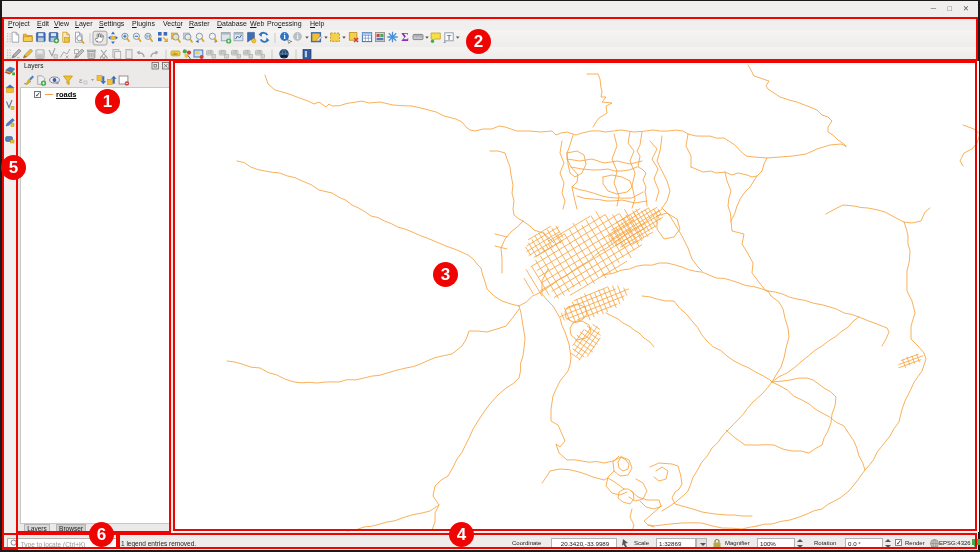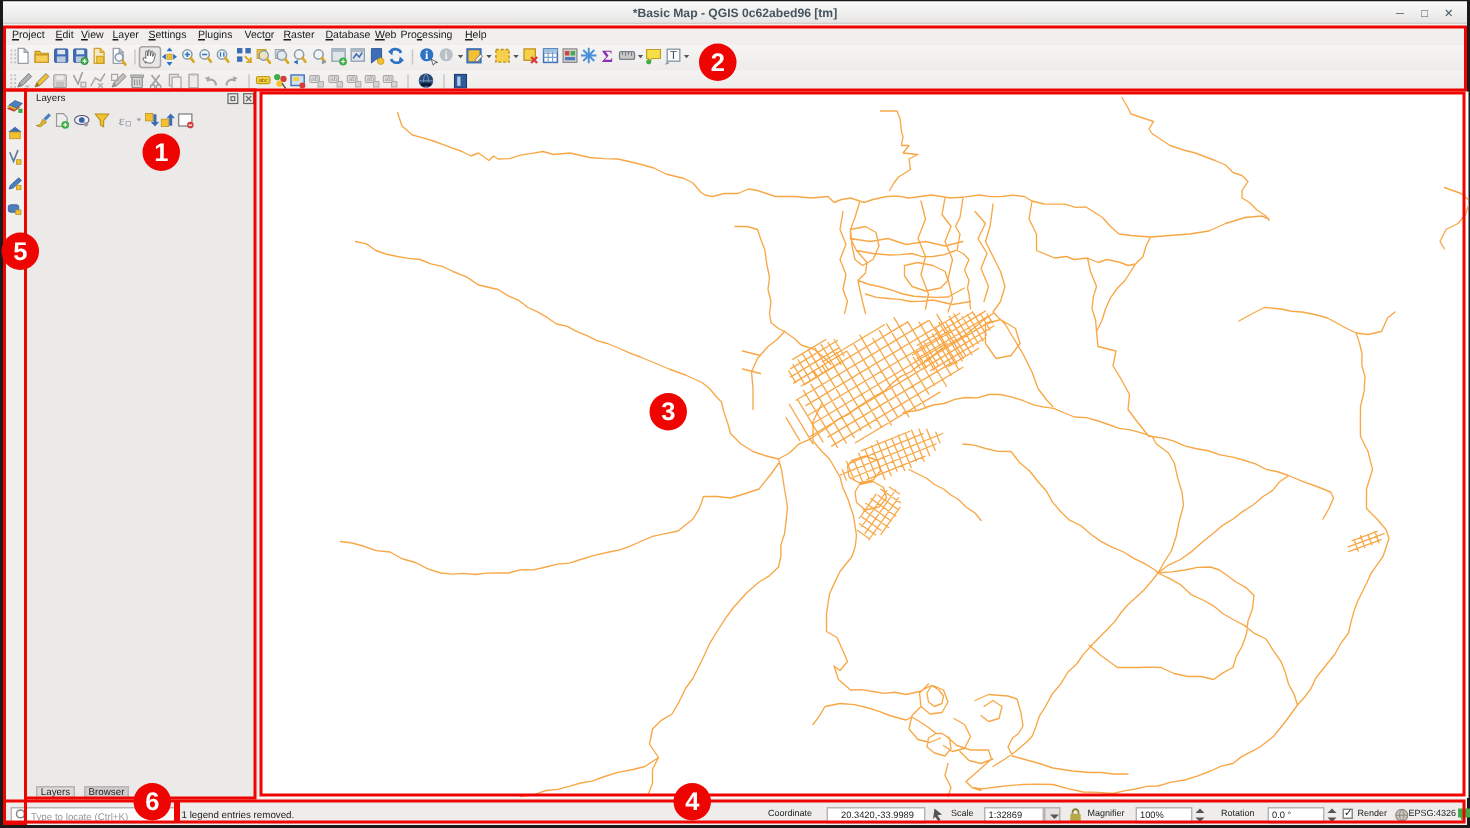--- a/index.html
+++ b/index.html
@@ -17,21 +17,20 @@
 #map{position:absolute;left:171px;top:60px;width:806px;height:471px;background:#fff}
 #status{position:absolute;left:0;top:532px;width:100%;height:17px;background:#eeedec;font-size:6px;color:#333}
 .redrect{position:absolute;border:2px solid #ee0400;pointer-events:none}
 .ball{position:absolute;width:25px;height:25px;border-radius:50%;background:#ee0400;color:#fff;font-size:17px;font-weight:bold;text-align:center;line-height:25px;z-index:50}
 .ibx{position:absolute;top:5px;height:11px;background:#fff;border:1px solid #b5b4b3;font-size:6.5px;color:#222;line-height:10px;padding-left:2px}
 .lbl{position:absolute;top:7px;font-size:6px;color:#222}
 u{text-decoration-thickness:0.5px}
 </style></head>
 <body>
 <div id="win">
- <div id="title">*Basic Map - QGIS 0c62abed96 [tm]</div>
  <div id="winbtn">
       <span style="position:absolute;right:42px">─</span>
       <span style="position:absolute;right:26px">□</span>
       <span style="position:absolute;right:9px">✕</span>
     </div>
  <div id="menubar">
   <span style="left:6px"><u>P</u>roject</span>
       <span style="left:35px"><u>E</u>dit</span>
       <span style="left:52px"><u>V</u>iew</span>
       <span style="left:73px"><u>L</u>ayer</span>
@@ -316,20 +315,25 @@
         <g transform="translate(93.5 21)">
           <rect x="-4" y="-0.6" width="5" height="5" fill="#f2c030" stroke="#b8901a" stroke-width="0.5"></rect>
           <path d="M1.5 4.5v-6l-2.2 0.2 3.4-3.8 3.4 3.8-2.2-0.2v6z" fill="#3d6db5" transform="scale(0.85)"></path>
         </g>
         <g transform="translate(105.5 21)">
           <rect x="-4.4" y="-4" width="8.8" height="8" fill="#fdfdfd" stroke="#888" stroke-width="0.9"></rect>
           <circle cx="3.4" cy="3.4" r="2.2" fill="#d43b3b"></circle>
           <path d="M2.2 3.4h2.4" stroke="#fff" stroke-width="0.8"></path>
         </g>
       </svg>
+   <div id="ltree">
+     <div style="position:absolute;left:13px;top:2.5px;width:7px;height:7px;background:#fff;border:1px solid #777;font-size:7px;line-height:6px;color:#222">✓</div>
+     <div style="position:absolute;left:24px;top:5.5px;width:8px;height:1.5px;background:#f2a04e"></div>
+     <div style="position:absolute;left:35px;top:1.5px;font-size:7.5px;font-weight:bold;text-decoration:underline;color:#000">roads</div>
+   </div>
    <div id="ltabs">
      <span style="position:absolute;left:4px;top:0;width:26px;height:10px;background:#dcdad9;border:1px solid #b5b4b3;border-bottom:none;text-align:center">Layers</span>
      <span style="position:absolute;left:36px;top:0;width:30px;height:10px;background:#cecdcc;border:1px solid #b5b4b3;border-bottom:none;text-align:center">Browser</span>
    </div>
  </div>
  <div id="map">
   <svg width="806" height="471" viewBox="171 60 806 471" style="position:absolute;left:0;top:0">
    <g fill="none" stroke="#f8a23c" stroke-width="0.9" stroke-linecap="round" stroke-linejoin="round" stroke-opacity="0.95">
    <path d="M263.0 74.0L266.0 83.0L273.0 89.0L280.0 90.9L287.0 93.0L296.5 96.6L306.0 100.0L312.0 103.0L317.0 101.0L324.0 106.0L327.0 103.0L330.0 105.0L337.7 104.7L345.0 102.4L352.5 101.3L360.0 100.0L367.0 102.0L378.0 101.0L391.0 104.0L400.5 104.7L410.0 105.0L423.0 108.0L434.0 111.0L442.0 115.0L454.0 118.0L460.0 121.0L465.0 127.0L468.0 129.0L473.0 130.0L481.0 128.0L490.0 128.0L497.0 125.0L503.0 126.0L509.0 128.0L515.0 130.0L528.0 130.0L539.0 131.0L550.0 130.0L554.0 134.0L559.0 132.0L565.0 131.0L574.0 134.0L580.0 132.0L589.0 130.0L596.5 129.8L604.0 131.0L611.5 130.0L619.0 129.0L632.0 131.0L641.5 130.3L651.0 129.0L658.5 130.1L666.0 130.0L673.5 129.1L681.0 130.0L686.0 133.0L694.0 135.0L701.0 135.1L708.1 135.1L715.0 137.2L722.0 137.0L733.0 144.0L738.2 149.8L744.0 155.0L752.0 156.0L765.0 157.0L778.0 156.0L791.0 155.0L804.0 153.0L815.0 148.0L828.0 144.0L839.0 143.0L844.0 145.0M746.0 64.0L750.0 71.0L752.0 75.0L761.0 78.0L767.0 80.0L764.0 85.0L766.0 88.0L772.0 92.0L778.0 96.0L787.0 99.0L795.0 101.0L800.0 103.0L808.0 106.0L815.0 109.0L820.0 114.0L826.0 116.0L830.0 120.0L826.0 126.0L826.0 131.0L831.0 134.0L836.0 139.0L842.0 143.0L844.0 146.0M585.0 73.0L596.0 73.0L598.0 78.0L599.0 87.0L600.0 90.0L599.0 96.0L604.0 96.0L600.0 101.0L610.0 102.0L604.0 105.0L605.0 112.0L597.0 117.0L594.0 121.0L591.0 126.0M235.0 160.0L242.3 161.6L248.6 166.0L255.7 168.5L263.0 170.0L270.5 171.3L278.0 172.0L285.2 174.9L292.9 176.6L300.0 180.0L309.0 183.6L317.0 189.0L330.0 192.0L336.6 196.1L343.8 199.2L350.0 204.0L356.7 207.1L363.0 210.8L369.0 215.0L376.2 216.6L382.6 220.1L389.4 222.7L395.9 226.1L403.0 228.0L410.3 231.0L417.5 234.3L425.0 237.0L434.5 241.0L444.0 245.0L455.0 249.0L466.0 254.0L471.0 258.0L476.0 264.0L479.0 267.0L480.7 274.1L483.1 281.0L485.0 288.0L492.0 295.0L500.0 300.0L509.0 303.0L517.0 305.0M225.0 360.0L232.6 361.0L240.0 363.0L248.8 366.1L258.0 367.0L266.1 371.5L275.0 374.0L283.2 378.2L292.0 381.0L299.6 381.8L307.4 381.3L315.0 382.0L322.3 381.1L329.6 380.9L337.0 381.0L345.2 378.7L353.8 378.9L362.0 377.0L369.6 375.1L377.5 374.4L385.0 372.0L394.4 369.3L404.0 367.0L411.3 365.6L418.2 363.1L425.0 360.0L433.0 356.6L441.5 354.7L450.0 353.0L460.0 345.0L464.3 337.9L467.0 330.0L476.0 330.0L485.0 331.0L495.0 328.0L504.0 325.0L512.0 315.0L517.0 308.0M517.0 305.0L519.0 312.0L521.0 325.0L523.0 337.0L522.1 346.0L521.0 355.0L518.6 362.1L518.6 369.7L517.0 377.0L511.1 382.7L504.0 387.0L496.0 394.0L487.0 404.0L481.3 411.8L476.0 420.0L471.0 428.2L467.0 437.0L463.4 444.3L459.8 451.5L455.0 458.0L450.8 466.7L446.0 475.0L438.9 479.2L433.0 485.0L431.0 495.0L437.0 504.0L428.0 510.0L420.0 512.0L409.9 513.9L400.0 517.0L392.7 519.8L385.0 521.0L377.5 523.2L369.9 525.2L362.0 526.0L353.7 528.9L345.0 530.0M437.0 504.0L433.0 512.0L433.0 521.0L430.0 529.0M546.0 268.0L540.0 280.0L540.0 293.0L546.0 300.0L551.0 305.0L558.0 317.0L559.9 324.2L563.0 331.0L567.0 343.0L569.0 356.0L568.2 363.1L566.0 370.0L558.0 380.0L554.4 387.4L551.0 395.0L549.0 408.0L549.0 420.0L556.0 424.0L559.6 432.0L563.0 440.0L558.0 446.0L554.0 443.0L557.0 452.0L565.0 459.0L572.5 458.8L580.0 460.0L587.3 461.2L594.7 460.5L602.0 462.0L611.0 460.0L619.0 456.0M540.0 482.0L544.3 476.2L548.0 470.0L558.0 468.0L567.6 468.7L577.0 471.0L584.1 473.3L591.0 476.0L602.0 479.0L606.0 477.0L611.0 480.0L617.0 484.0L622.0 488.0M619.0 456.0L624.0 459.0L627.0 463.0L626.0 468.0L621.0 470.0L617.0 467.0L616.0 461.0L619.0 456.0M622.0 488.0L617.0 491.0L616.0 497.0L621.0 501.0L628.0 503.0L632.0 498.0L631.0 491.0L626.0 488.0L622.0 488.0M629.0 490.0L636.0 496.0L645.0 499.0L657.0 499.0L659.0 505.0L650.0 513.0L642.0 520.0L646.0 524.0L652.0 526.0M648.0 466.0L657.0 462.0L670.0 463.0L676.0 465.0L678.6 473.9L680.0 483.0L677.0 488.0L673.0 491.0L670.0 497.0L673.0 503.0L680.0 505.0L691.0 508.0L700.0 511.0L713.0 513.0L725.0 514.0L732.5 514.0L740.0 515.0L750.0 515.0M600.0 274.0L610.3 272.5L620.0 269.0L627.5 268.0L634.6 265.2L642.0 264.0L649.7 264.2L657.3 262.0L665.0 262.0L672.6 263.8L680.0 266.0L686.5 268.7L693.4 270.3L700.5 271.2L707.0 274.0L714.2 277.0L722.2 277.4L729.6 279.5L737.0 282.0L744.1 284.6L751.6 285.6L758.9 287.6L766.0 290.0L773.5 291.1L780.7 293.1L787.7 296.2L795.0 298.0L803.4 299.5L811.4 302.2L819.8 303.7L828.0 306.0L835.3 308.4L842.2 312.0L849.8 313.5L857.0 316.0L865.9 319.7L875.0 323.0L885.0 327.0L887.0 331.0L884.0 338.0L880.0 345.0M729.0 220.0L730.0 230.0L742.0 233.0L740.0 243.0L745.0 251.0L751.0 262.0L750.0 272.0L756.0 280.0L764.0 290.0L766.0 290.0M689.0 166.0L701.0 171.0L709.0 170.0L714.0 172.0L723.0 171.0L730.0 174.0L736.0 172.0L745.0 174.0L750.0 176.0L755.0 175.0L760.0 170.0L762.0 163.0L765.0 157.0M755.0 175.0L748.0 186.0L743.0 191.0L738.3 197.6L735.0 205.0L732.6 212.8L729.0 220.0M640.0 295.0L647.6 295.8L655.0 298.0L663.4 299.9L672.0 300.0L677.5 307.1L684.4 313.0L690.0 320.0L695.5 326.3L699.6 333.6L705.0 340.0L711.1 345.8L718.7 349.5L725.0 355.0L731.9 359.9L739.3 363.7L747.0 367.0L753.9 371.2L761.1 374.8L768.0 379.0L770.0 381.0M770.0 381.0L777.9 384.8L785.5 389.1L792.0 395.4L800.0 399.0L807.0 402.9L813.1 408.0L820.0 412.0L827.6 415.9L834.3 421.3L842.0 425.0L846.8 432.6L852.0 440.0L854.9 447.4L857.0 455.0L860.7 461.7L863.0 469.0M857.0 316.0L851.0 320.3L846.3 326.1L840.0 330.0L833.7 335.5L826.6 339.9L820.0 345.0L812.9 349.4L806.5 354.8L800.0 360.0L792.8 366.4L785.0 372.0L777.0 375.7L770.0 381.0M770.0 381.0L765.5 386.7L760.8 392.2L755.4 397.1L750.0 402.0L745.3 407.5L741.1 413.4L736.1 418.7L731.0 423.8L726.0 429.0L720.5 434.9L715.9 441.5L710.0 447.0L705.3 454.8L699.3 461.9L695.0 470.0L691.0 476.2L688.7 483.2L686.0 490.0L682.0 494.0L675.0 500.0L668.0 505.0L660.0 510.0M766.0 290.0L769.0 295.0L777.0 301.0L781.0 308.0L783.1 317.6L786.0 327.0L787.0 336.0L784.0 347.0L782.0 357.0L779.0 366.0L774.0 374.0L770.0 381.0M770.0 381.0L779.0 380.2L788.0 379.0L796.4 377.2L805.0 377.0L811.0 379.0L822.0 387.0L828.6 390.7L834.0 396.0L833.0 405.0L830.0 413.0L829.0 421.7L826.0 430.0L822.2 436.6L820.0 444.0L813.3 447.6L807.0 452.0L798.6 450.0L790.0 450.0L780.7 448.0L772.0 444.0L764.5 443.7L757.0 444.0L750.0 444.0L743.0 444.0L732.0 436.0L724.0 429.0M824.0 213.0L833.0 208.0L841.0 204.0L852.0 205.0L858.9 206.5L866.0 207.0L876.0 209.0L883.0 211.0L894.0 217.0L902.0 221.0L910.0 222.0L919.0 220.0L923.0 211.0L928.0 207.0M902.0 221.0L904.4 227.9L906.0 235.0L905.9 242.6L908.0 250.0L907.4 260.1L905.0 270.0L904.9 280.0L905.0 290.0L910.0 300.0L913.0 312.0L909.0 325.0L909.0 338.0L916.0 345.0L922.0 352.0L924.0 358.0L920.0 370.0L915.9 375.7L911.9 381.5L909.0 388.0L903.0 400.0L900.5 406.9L898.6 413.9L897.0 421.0L892.0 427.7L888.0 435.0L880.0 445.0L875.2 451.0L872.0 458.0L867.8 463.7L863.0 469.0L855.0 480.0L847.0 490.0L838.0 497.0L831.8 500.3L825.5 503.6L820.0 508.0L812.2 509.7L805.0 513.0L796.6 516.2L788.0 519.0L778.9 520.4L770.0 523.0L762.4 523.2L755.0 525.0M755.0 525.0L747.5 526.3L740.0 528.0L730.0 527.2L720.0 527.0L709.9 524.8L700.0 522.0L690.0 521.8L680.0 522.0L670.0 522.8L660.0 524.0L653.0 524.9L646.0 524.0M571.0 134.0L568.0 144.0L565.0 152.0L565.0 158.0L569.0 166.0L576.0 174.0L575.0 181.0L570.0 186.0L571.0 191.0L573.0 200.0L575.0 208.0M640.0 131.0L638.0 144.0L635.0 150.0L638.0 155.0L636.0 166.0L640.0 168.0L644.0 172.0L641.0 179.0L644.0 186.0L643.0 191.0L644.0 195.0L645.0 205.0M569.0 166.0L580.0 168.0L591.0 169.0L598.5 168.8L606.0 168.0L612.8 170.1L620.0 170.0L627.7 168.8L635.0 166.0M570.0 186.0L576.9 188.5L584.0 190.0L592.1 192.3L600.0 195.0L607.4 196.5L615.0 197.0L622.5 197.2L630.0 197.0L641.0 191.0M601.0 176.0L610.0 174.0L620.0 176.0L628.0 180.0L630.0 186.0L625.0 191.0L615.0 193.0L606.0 190.0L601.0 183.0L601.0 176.0M660.0 135.0L659.1 142.5L658.0 150.0L655.0 160.0L660.0 170.0L665.0 180.0L668.0 190.0L665.0 200.0L660.0 207.0M686.0 133.0L684.0 145.0L689.0 155.0L689.0 166.0M723.0 171.0L725.0 180.0L729.0 190.0L726.8 197.4L726.0 205.0L728.4 212.3L729.0 220.0M565.0 152.0L575.0 150.0L582.0 154.0L584.0 163.0L580.0 172.0L573.0 176.0L568.0 172.0L566.0 163.0L565.0 152.0M961.0 124.0L972.0 128.0L978.0 133.0L975.0 142.0L970.0 148.0L962.0 152.0L958.0 160.0L961.0 165.0M566.0 306.0L575.0 303.0L583.0 306.0L585.0 313.0L580.0 319.0L571.0 321.0L564.0 317.0L563.0 310.0L566.0 306.0M571.0 322.0L580.0 320.0L587.0 324.0L589.0 331.0L584.0 337.0L575.0 339.0L569.0 334.0L568.0 327.0L571.0 322.0M604.0 312.0L616.0 318.0L621.0 322.0L627.0 325.0L632.0 329.0L637.0 332.0L642.0 337.0L648.0 341.0L652.0 346.0M517.0 305.0L524.3 301.0L530.4 295.1L538.1 291.7L545.0 287.0L551.0 283.0L556.7 278.5L563.2 275.4L569.0 271.0L575.0 267.0L581.1 263.2L587.5 259.8L592.7 254.6L598.4 250.1L605.0 247.0L610.7 242.4L617.2 238.9L622.6 233.9L628.6 229.6L635.0 226.0L641.8 222.2L647.7 217.3L653.7 212.4L660.0 208.0M560.0 140.0L558.0 152.0L562.0 162.0L558.0 172.0L562.0 182.0L560.0 192.0L563.0 200.0L561.0 208.0M612.0 133.0L615.0 145.0L610.0 158.0L615.0 170.0L612.0 182.0L617.0 195.0L615.0 205.0M628.0 131.0L626.0 142.0L632.0 150.0L628.0 160.0L633.0 172.0L630.0 185.0L633.0 198.0L630.0 207.0M648.0 140.0L655.0 148.0L650.0 158.0L656.0 168.0L652.0 178.0L657.0 190.0L654.0 200.0M565.0 158.0L578.0 160.0L590.0 158.0L602.0 162.0L615.0 160.0L628.0 163.0L640.0 160.0M575.0 195.0L582.3 197.3L590.0 198.0L597.6 198.6L605.0 200.0L612.5 199.9L620.0 199.0L633.0 202.0L645.0 200.0M660.0 207.0L668.0 215.0L674.0 225.0L680.0 235.0L686.0 247.0L690.0 258.0L696.0 266.0L700.0 270.0M655.0 215.0L665.0 212.0L675.0 218.0L678.0 228.0L672.0 236.0L662.0 238.0L655.0 228.0L655.0 215.0M488.0 150.0L496.0 150.0L503.0 152.0L505.0 158.0L508.0 166.0L509.0 174.0L511.0 184.0L510.0 192.0L512.0 200.0L511.0 208.0L512.0 214.0L517.0 218.0L521.0 220.0M521.0 220.0L528.0 225.0L532.0 229.0L541.0 232.0L548.0 238.0L552.0 242.0M521.0 220.0L515.9 225.5L510.0 230.0L503.0 238.0L499.0 247.0L500.0 258.0L500.0 266.0L500.0 272.0M493.0 233.0L505.0 236.0M493.0 245.0L505.0 248.0M617.0 455.0L611.0 461.0L612.0 470.0L618.0 475.0L626.0 474.0L630.0 467.0L627.0 459.0L620.0 456.0M612.0 470.0L606.0 476.0L604.0 485.0L610.0 492.0L618.0 494.0L625.0 491.0M634.0 478.0L641.0 482.0L645.0 490.0L641.0 498.0L633.0 500.0L627.0 496.0M638.0 500.0L644.0 506.0L652.0 508.0L660.0 505.0M654.0 470.0L660.0 466.0L666.0 470.0L664.0 478.0L657.0 480.0L652.0 476.0M630.0 508.0L628.0 516.0L632.0 524.0L630.0 530.0"></path>
    <path d="M546.4 240.2L587.6 215.5M532.1 256.3L602.7 213.9M528.7 265.8L617.2 212.6M535.2 269.4L627.3 214.0M536.8 275.8L631.7 218.8M539.3 281.8L629.3 227.7M538.1 290.0L643.6 226.6M549.9 290.4L633.1 240.4M552.4 296.4L639.9 243.8M568.3 294.2L624.6 260.4M522.1 277.4L531.2 292.7M524.2 268.5L540.0 294.9M530.0 265.8L546.7 293.6M533.6 259.2L556.4 297.2M538.6 255.2L562.1 294.3M541.0 246.8L567.4 290.8M546.3 243.1L572.0 285.9M553.8 243.3L578.7 284.6M555.6 233.8L585.7 283.9M562.9 233.5L592.3 282.4M567.5 228.8L596.2 276.6M571.2 222.4L603.9 276.9M579.9 224.5L608.5 272.1M584.2 219.2L615.3 271.0M589.1 214.9L617.2 261.7M594.0 210.7L621.2 256.0M603.1 213.4L629.0 256.5M610.7 213.7L632.1 249.3M617.8 213.1L636.9 244.9M622.6 208.6L640.2 237.9M630.8 209.9L642.3 229.0M614.2 222.0L637.9 207.8M609.6 229.2L646.1 207.3M606.2 235.7L654.9 206.4M609.3 238.2L656.4 210.0M614.5 239.6L658.5 213.1M613.7 244.5L660.8 216.2M618.4 246.1L654.4 224.5M630.2 243.4L650.6 231.2M606.9 237.2L611.3 244.4M608.7 232.7L615.6 244.2M611.3 229.6L620.9 245.7M613.8 226.5L623.8 243.2M616.0 222.8L629.0 244.3M619.7 221.5L631.6 241.3M621.6 217.3L636.1 241.5M624.1 214.1L639.5 239.7M628.7 214.4L641.6 235.8M631.9 212.3L645.9 235.6M633.9 208.3L647.1 230.2M639.4 210.0L650.2 228.1M643.0 208.7L653.5 226.2M646.3 206.8L655.6 222.3M651.5 208.0L658.1 219.1M656.0 208.2L659.7 214.2M526.5 238.6L548.6 225.3M524.9 244.9L556.3 226.0M524.8 250.4L557.2 230.9M527.0 254.4L562.6 233.0M534.3 255.4L560.3 239.7M523.8 246.3L528.5 254.0M526.7 242.1L534.2 254.7M530.0 238.7L538.0 252.1M533.2 235.2L542.5 250.7M536.8 232.1L546.4 248.2M541.4 231.0L550.5 246.1M545.4 228.7L554.6 244.0M550.0 227.4L558.8 242.1M554.1 225.2L560.6 236.2M572.1 299.6L604.5 286.5M564.2 308.0L613.3 288.1M558.2 315.6L626.5 288.0M565.0 318.0L622.0 295.0M575.8 318.8L614.8 303.1M559.4 312.0L562.3 319.1M562.4 306.6L567.6 319.4M567.1 305.5L573.5 321.3M570.5 301.1L577.4 318.0M574.6 298.5L581.9 316.4M578.9 296.2L588.0 318.7M582.7 292.8L592.1 316.1M588.1 293.3L596.1 313.1M592.7 291.9L601.2 312.8M596.7 289.0L605.5 310.8M601.7 288.4L608.9 306.4M605.7 285.7L614.1 306.5M610.6 285.0L617.8 302.9M615.8 285.1L621.5 299.2M621.8 287.0L624.7 294.3M570.9 344.5L582.1 328.4M572.5 350.0L589.3 326.0M574.7 354.7L595.2 325.5M577.2 359.0L597.0 330.7M585.2 355.4L598.1 337.0M569.5 352.5L577.3 358.0M571.0 348.1L581.8 355.6M572.6 343.7L585.4 352.6M573.4 338.8L590.5 350.8M575.2 334.5L592.1 346.3M578.5 331.4L595.3 343.1M583.3 329.2L596.8 338.7M585.2 325.1L598.3 334.2M590.9 323.6L597.7 328.3M899.3 359.5L916.1 353.3M896.7 363.6L920.8 354.8M897.0 366.7L918.8 358.7M900.6 358.7L903.5 366.5M905.0 356.0L907.9 364.1M910.0 355.3L912.6 362.3M914.6 353.3L917.3 360.8" stroke-width="0.85"></path>

